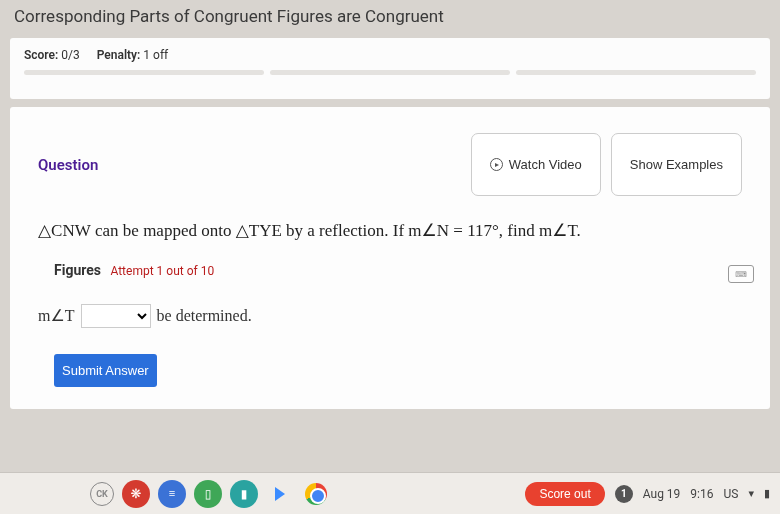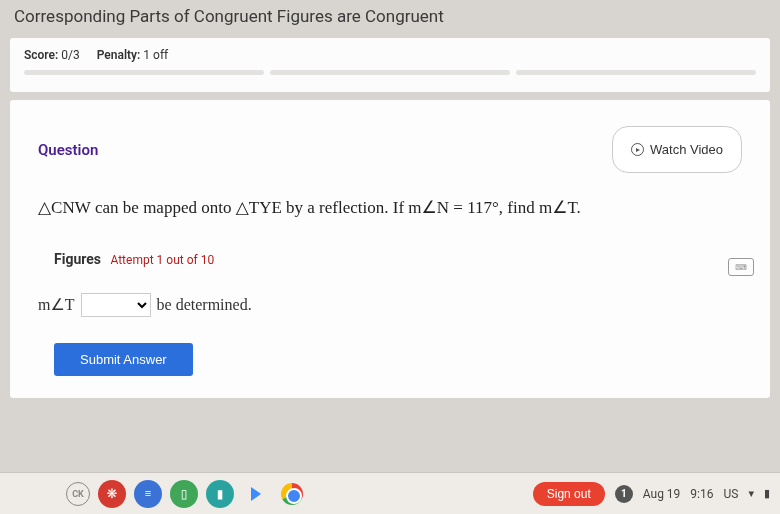--- a/index.html
+++ b/index.html
@@ -14,21 +14,21 @@
 }
 .page-title {
   font-size: 17px;
   font-weight: 400;
   color: #3a3a3a;
   padding: 6px 14px 10px 14px;
 }
 .score-bar {
   background: #fcfcfc;
   margin: 2px 10px 8px 10px;
-  padding: 10px 14px 17px 14px;
+  padding: 10px 14px 24px 14px;
   border-radius: 3px;
 }
 .score-line {
   font-size: 12px;
   color: #333;
   margin-bottom: 8px;
 }
 .score-line strong { font-weight: 600; }
 .score-line .penalty-label { margin-left: 14px; font-weight: 600; }
 .progress-row {
@@ -59,23 +59,23 @@
   font-weight: 600;
   color: #4c1d95;
 }
 .q-buttons {
   display: flex;
   gap: 10px;
 }
 .hbtn {
   border: 1px solid #ccc;
   background: #fff;
-  padding: 15px 18px;
+  padding: 23px 18px;
   font-size: 13px;
-  border-radius: 16px;
+  border-radius: 7px;
   cursor: pointer;
   display: inline-flex;
   align-items: center;
   gap: 6px;
   color: #333;
 }
 .play-ico {
   width: 13px;
   height: 13px;
   border: 1.3px solid #555;
@@ -88,21 +88,21 @@
   content: "";
   border-left: 4px solid #555;
   border-top: 2.5px solid transparent;
   border-bottom: 2.5px solid transparent;
   margin-left: 1px;
 }
 .prompt {
   font-family: "Georgia", "Times New Roman", serif;
   font-size: 17px;
   color: #222;
-  margin-bottom: 30px;
+  margin-bottom: 18px;
   line-height: 1.5;
 }
 .tri { font-family: "Georgia", serif; }
 .answer-head {
   font-size: 14px;
   color: #333;
   margin-left: 16px;
   margin-bottom: 26px;
 }
 .answer-head .att {
@@ -123,21 +123,21 @@
   height: 24px;
   border: 1px solid #ccc;
   background: #fff;
   font-size: 12px;
   padding: 0 4px;
 }
 .submit-btn {
   background: #2a6fdb;
   color: #fff;
   border: none;
-  padding: 9px 26px;
+  padding: 9px 8px;
   font-size: 13px;
   border-radius: 3px;
   margin-left: 16px;
   cursor: pointer;
 }
 .kbd-badge {
   position: absolute;
   right: 16px;
   top: 158px;
   width: 26px;
@@ -156,21 +156,21 @@
   bottom: 0;
   left: 0;
   right: 0;
   height: 42px;
   background: #efece8;
   border-top: 1px solid #c9c5c0;
   display: flex;
   align-items: center;
   padding: 0 10px;
 }
-.tb-left { display: flex; gap: 8px; align-items: center; margin-left: 56px; }
+.tb-left { display: flex; gap: 8px; align-items: center; margin-left: 80px; }
 .tb-ico {
   width: 28px;
   height: 28px;
   border-radius: 50%;
   display: flex;
   align-items: center;
   justify-content: center;
   font-size: 13px;
 }
 .ck { border: 1.5px solid #888; color: #888; font-size: 9px; font-weight: bold; border-radius: 50%; width: 24px; height: 24px; }
@@ -238,20 +238,23 @@
   </div>
 </div>
 
 <div class="question-card">
   <div class="q-header">
     <div class="q-label">Question</div>
     <div class="q-buttons">
       <button class="hbtn">
         <span class="play-ico"></span>
         <span>Watch Video</span>
+      </button>
+      <button class="hbtn">
+        <span>Show Examples</span>
       </button>
     </div>
   </div>
 
   <div class="prompt">
     <span class="tri">△CNW</span><span> can be mapped onto </span><span class="tri">△TYE</span><span> by a reflection. If m∠N = 117°, find m∠T.</span>
   </div>
 
   <div class="answer-head">
     <strong>Figures</strong>
@@ -277,21 +280,21 @@
     <div class="tb-ico green">▯</div>
     <div class="tb-ico teal">▮</div>
     <div class="tb-ico">
         <div class="play-tri"></div>
       </div>
     <div class="tb-ico">
         <div class="chrome"></div>
       </div>
   </div>
   <div class="tb-right">
-    <button class="sign-out">Sign out</button>
+    <button class="sign-out">Score out</button>
     <div class="notif">1</div>
     <span>Aug 19</span>
     <span>9:16</span>
     <span>US</span>
     <span class="bat">▾</span>
     <span class="bat">▮</span>
   </div>
 </div>
 
 </body></html>

